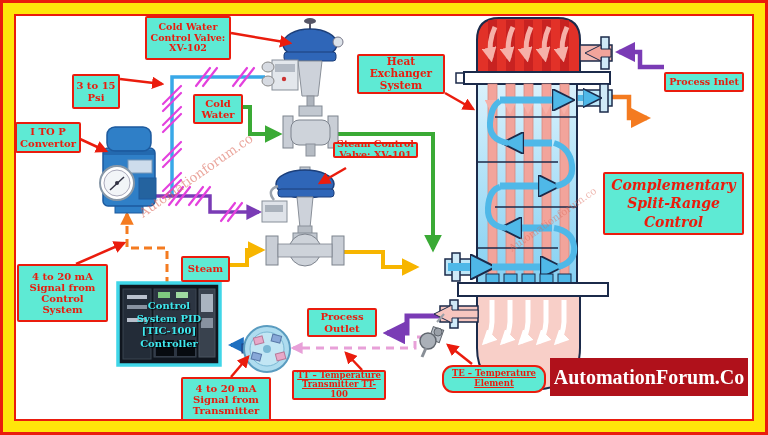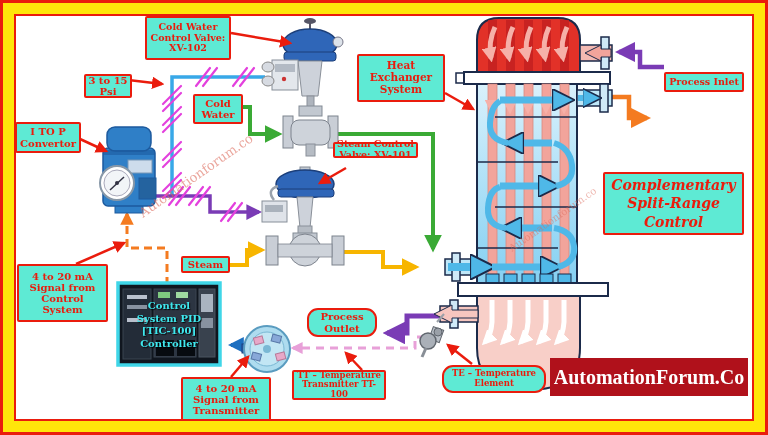--- a/index.html
+++ b/index.html
@@ -7,21 +7,21 @@
          font-family:"DejaVu Serif",serif;}
   .frame-red-outer{position:absolute;inset:0;border:3px solid #ea1c0d;box-sizing:border-box;z-index:9;pointer-events:none;}
   .frame-yellow{position:absolute;inset:3px;border:11px solid #ffe60a;box-sizing:border-box;z-index:8;pointer-events:none;}
   .frame-red-inner{position:absolute;inset:14px;border:2px solid #ea1c0d;box-sizing:border-box;z-index:8;pointer-events:none;}
   svg.diagram{position:absolute;left:0;top:0;z-index:2;}
   .label{position:absolute;z-index:5;background:#5eead4;border:2.5px solid #ea1c0d;border-radius:2px;
          color:#ea1c0d;font-weight:bold;font-size:9.5px;line-height:1.12;text-align:center;
          display:flex;align-items:center;justify-content:center;white-space:pre-line;
          box-sizing:border-box;padding:1px 2px;}
   .label.big{font-size:14px;line-height:1.3;font-style:italic;}
-  .label.small{font-size:8.5px;}
+  .label.small{font-size:8.5px;text-decoration:underline;}
   .logo{position:absolute;z-index:5;background:#b0111b;color:#ffffff;font-family:"Liberation Serif",serif;
         font-weight:bold;font-size:20px;display:flex;align-items:center;justify-content:center;
         box-sizing:border-box;letter-spacing:0px;}
   .panel-text{position:absolute;z-index:6;color:#3fe8ee;font-weight:bold;font-size:10px;line-height:1.25;
         text-align:center;white-space:pre-line;text-shadow:1px 1px 1px rgba(0,0,0,0.85);
         display:flex;align-items:center;justify-content:center;}
 </style>
 </head>
 <body>
 
@@ -308,44 +308,44 @@
       <path d="M472,364 L448,345" marker-end="url(#mRed)"></path>
     </g>
 
     <text x="0" y="0" transform="translate(143,218) rotate(-35)" font-family="DejaVu Serif, serif" font-size="13" fill="#dd6b5c" opacity="0.6">Automationforum.co</text>
     <text x="0" y="0" transform="translate(512,252) rotate(-35)" font-family="DejaVu Serif, serif" font-size="10" fill="#dd6b5c" opacity="0.5">Automationforum.co</text>
   </svg>
 
   <div class="label" style="left:145px;top:16px;width:86px;height:44px;">Cold Water
 Control Valve:
 XV-102</div>
-  <div class="label" style="left:84px;top:74px;width:48px;height:24px;font-size:10px;">3 to 15
+  <div class="label" style="left:72px;top:74px;width:48px;height:35px;font-size:10px;">3 to 15
 Psi</div>
   <div class="label" style="left:193px;top:94px;width:50px;height:30px;font-size:10px;">Cold
 Water</div>
   <div class="label" style="left:15px;top:122px;width:66px;height:31px;font-size:10px;">I TO P
 Convertor</div>
-  <div class="label" style="left:357px;top:54px;width:88px;height:48px;font-size:10.5px;">Heat
+  <div class="label" style="left:357px;top:54px;width:88px;height:40px;font-size:10.5px;">Heat
 Exchanger
 System</div>
   <div class="label" style="left:664px;top:72px;width:80px;height:20px;">Process Inlet</div>
   <div class="label" style="left:333px;top:142px;width:85px;height:16px;">Steam Control
 Valve: XV-101</div>
   <div class="label big" style="left:603px;top:172px;width:141px;height:63px;">Complementary
 Split-Range
 Control</div>
   <div class="label" style="left:17px;top:264px;width:91px;height:58px;font-size:10px;">4 to 20 mA
 Signal from
 Control
 System</div>
-  <div class="label" style="left:181px;top:256px;width:49px;height:17px;font-size:10px;">Steam</div>
+  <div class="label" style="left:181px;top:256px;width:49px;height:26px;font-size:10px;">Steam</div>
   <div class="label" style="left:181px;top:377px;width:90px;height:45px;font-size:10px;">4 to 20 mA
 Signal from
 Transmitter</div>
-  <div class="label" style="left:307px;top:308px;width:70px;height:29px;font-size:10px;border-radius:11px;">Process
+  <div class="label" style="left:307px;top:308px;width:70px;height:29px;font-size:10px;">Process
 Outlet</div>
   <div class="label small" style="left:292px;top:370px;width:94px;height:30px;">TT – Temperature
 Transmitter TT-100</div>
   <div class="label small" style="left:442px;top:365px;width:104px;height:28px;border-radius:11px;">TE – Temperature
 Element</div>
 
   <div class="panel-text" style="left:120px;top:289px;width:98px;height:72px;">Control
 System PID
 [TIC-100]
 Controller</div>

